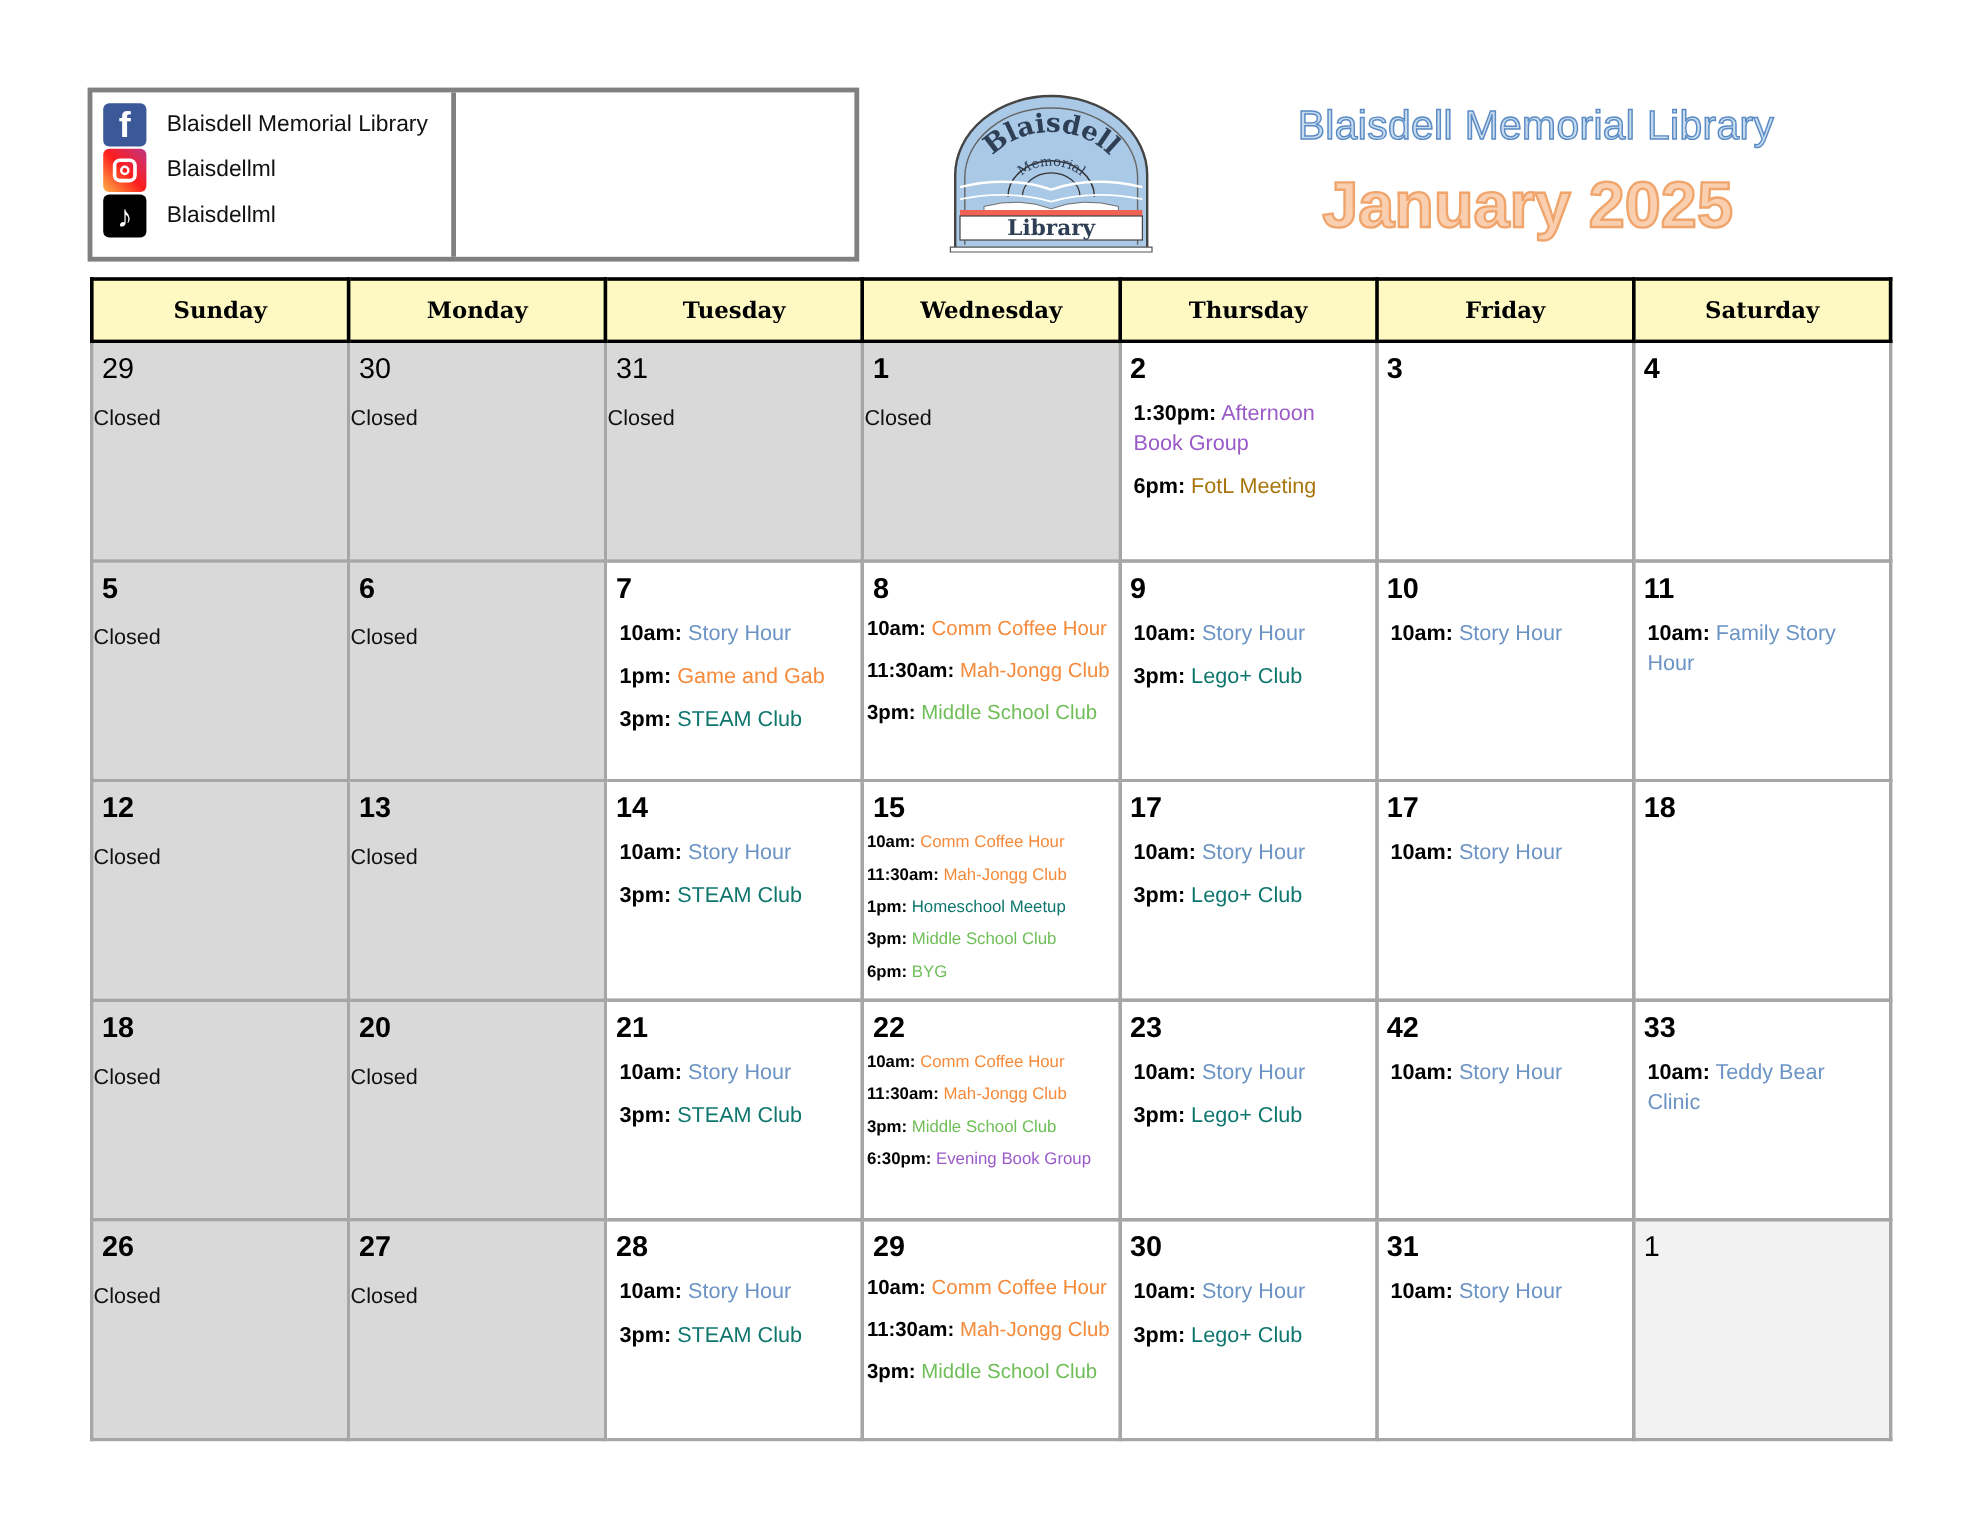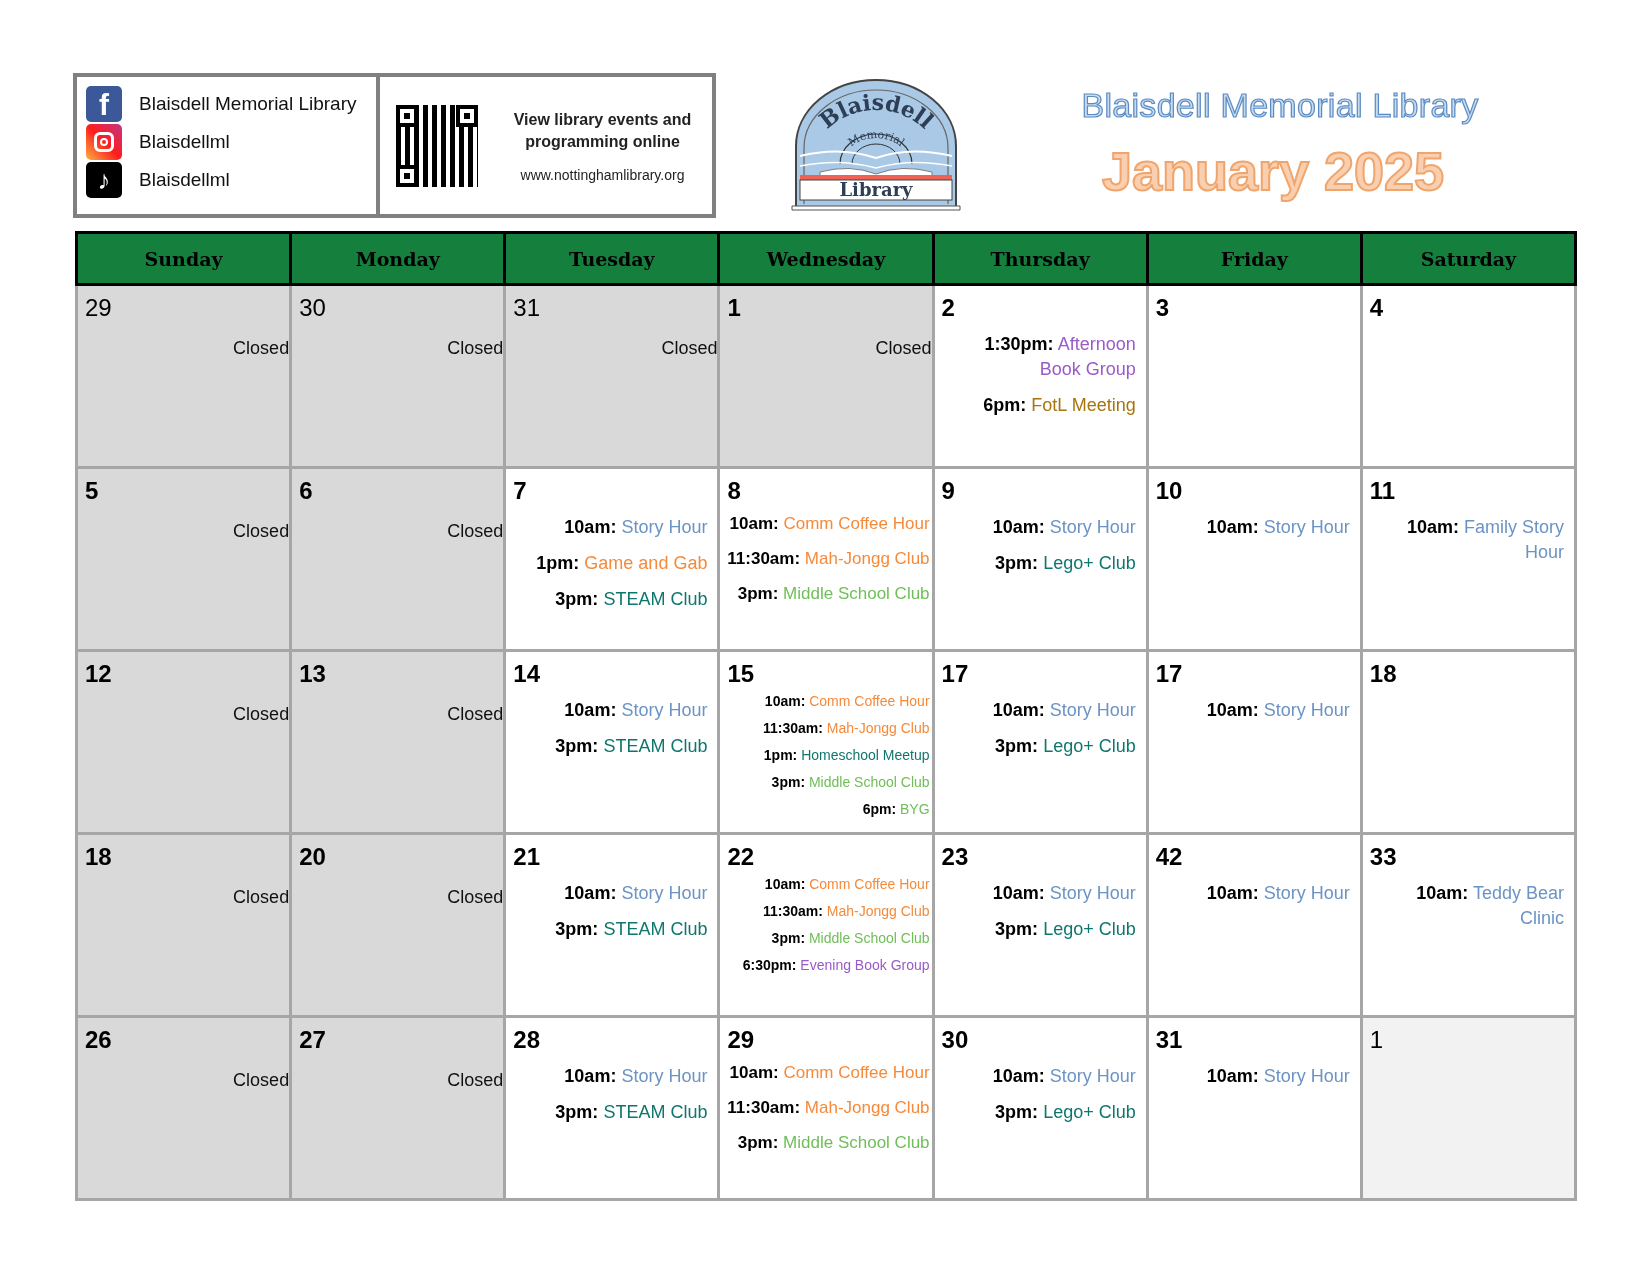--- a/index.html
+++ b/index.html
@@ -29,27 +29,27 @@
   .qrtext .url { font-size:14px; color:#222; margin-top:14px; }
 
   
   .logo { position:absolute; left:790px; top:76px; width:172px; height:136px; }
   
   .lib-title { position:absolute; left:1070px; top:86px; width:420px; text-align:center; font-size:34px; color:#c7dbef; -webkit-text-stroke:1.2px #5b8bc4; font-family:"Liberation Sans", sans-serif; letter-spacing:0.3px; }
   .month-title { position:absolute; left:1058px; top:140px; width:430px; text-align:center; font-size:54px; font-weight:bold; color:#f9cfb0; -webkit-text-stroke:2px #f0a56c; font-family:"Liberation Sans", sans-serif; }
 
   
   .calendar { position:absolute; left:75px; top:231px; width:1502px; border-collapse:collapse; table-layout:fixed; }
-  .calendar th { background:#15803d; height:47px; border:3px solid #000; font-family:"DejaVu Serif", serif; font-weight:bold; font-size:19px; color:#000; }
+  .calendar th { background:#fef9c3; height:47px; border:3px solid #000; font-family:"DejaVu Serif", serif; font-weight:bold; font-size:19px; color:#000; }
   .calendar td { height:180px; border:3px solid #a6a6a6; vertical-align:top; padding:0; position:relative; background:#fff; }
   .calendar td.closed { background:#d9d9d9; }
   .calendar td.nextmonth { background:#f2f2f2; }
   .daynum { position:absolute; left:7px; top:8px; font-size:24px; }
   .daynum.bold { font-weight:bold; }
-  .cell-body { position:absolute; left:0; right:0; top:46px; text-align:right; }
+  .cell-body { position:absolute; left:0; right:0; top:46px; text-align:left; }
   .closed-text { font-size:18px; color:#111; margin-top:6px; }
   .ev { font-size:18px; line-height:25px; margin-bottom:11px; padding:0 10px; }
   .ev.compact { font-size:17px; margin-bottom:9px; line-height:26px; padding:0 2px; }
   .ev.tiny { font-size:14px; line-height:18px; margin-bottom:9px; padding:0 2px; }
   .ev .time { font-weight:bold; color:#000; }
   .c-blue { color:#6b93c4; }
   .c-orange { color:#f58a3a; }
   .c-red { color:#0f766e; }
   .c-green { color:#6fbe58; }
   .c-purple { color:#9a5ac8; }
@@ -66,32 +66,20 @@
     </div>
     <div class="social-row">
       <span class="social-icon ig">
           <span class="cam"></span>
         </span>
       <span class="social-label">Blaisdellml</span>
     </div>
     <div class="social-row">
       <span class="social-icon tt">♪</span>
       <span class="social-label">Blaisdellml</span>
-    </div>
-  </div>
-  <div class="qrpanel">
-    <div class="qr">
-      <span class="finder" style="left:0;top:0"></span>
-      <span class="finder" style="right:0;top:0"></span>
-      <span class="finder" style="left:0;bottom:0"></span>
-    </div>
-    <div class="qrtext">
-      <div class="line1">View library events and</div>
-      <div class="line1">programming online</div>
-      <div class="url">www.nottinghamlibrary.org</div>
     </div>
   </div>
 </div>
 
 <svg class="logo" viewBox="0 0 172 136">
   <path d="M6 130 L6 70 A80 66 0 0 1 166 70 L166 130" fill="#a9c9e6" stroke="#444" stroke-width="2"></path>
   <path d="M14 128 L14 72 A72 58 0 0 1 158 72 L158 128" fill="none" stroke="#666" stroke-width="1.2"></path>
   <path d="M50 88 A36 30 0 0 1 122 88" fill="none" stroke="#333" stroke-width="1.2"></path>
   <path d="M62 88 A24 20 0 0 1 110 88" fill="none" stroke="#333" stroke-width="1"></path>
   <path d="M10 80 Q50 70 86 82 Q120 70 162 80" fill="none" stroke="#fff" stroke-width="2"></path>

